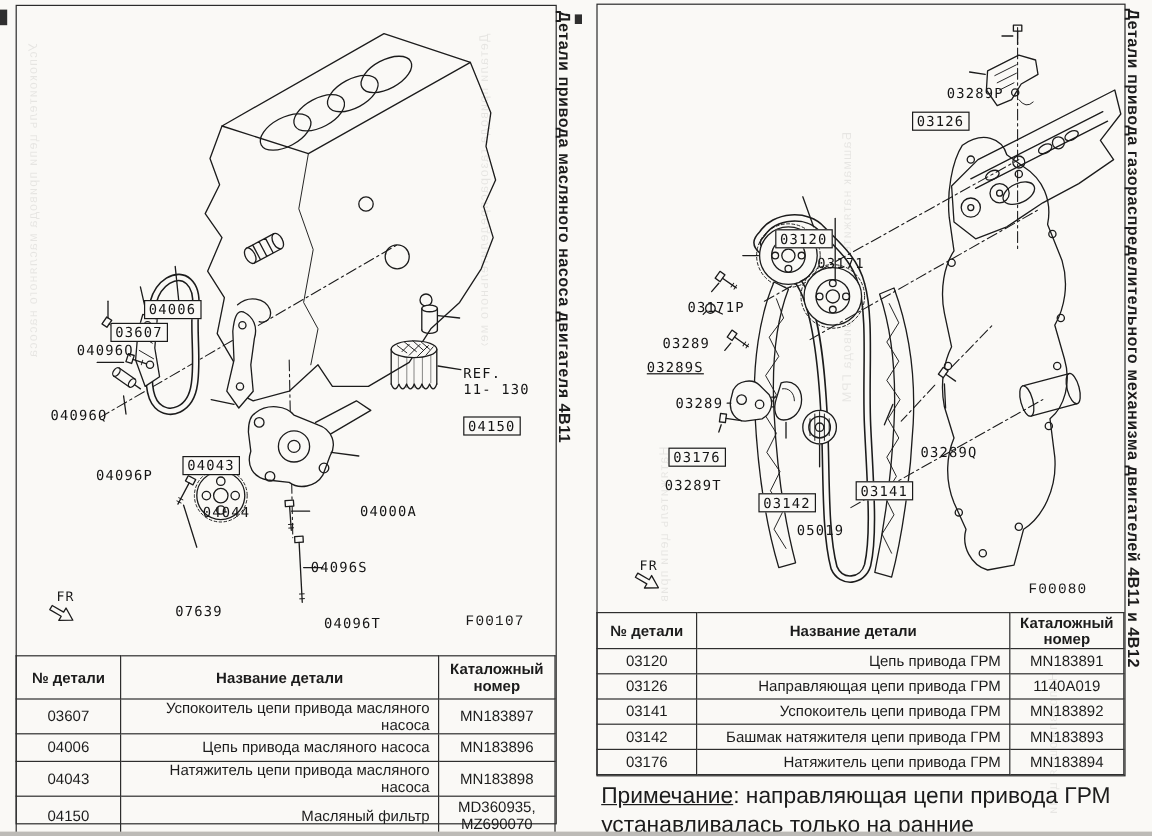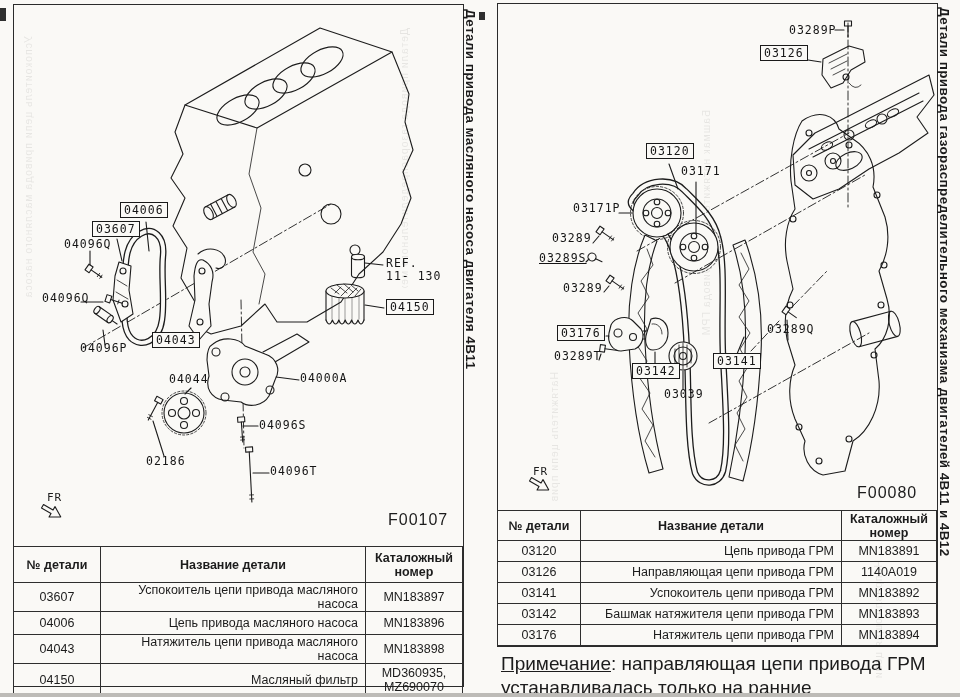--- a/index.html
+++ b/index.html
@@ -5,24 +5,24 @@
   html,body{margin:0;padding:0;background:#e8e6e2;}
   #page{position:relative;width:960px;height:697px;background:#faf9f6;overflow:hidden;
         font-family:"Liberation Sans",sans-serif;color:#1c1c1c;}
   
   .panel{position:absolute;border:1.6px solid #2b2b2b;background:transparent;}
   
   .vtitle{position:absolute;writing-mode:vertical-rl;text-orientation:mixed;
           font-weight:bold;font-size:13.5px;letter-spacing:.4px;white-space:nowrap;}
   
   .co{position:absolute;font-family:"DejaVu Sans Mono",monospace;font-size:11.5px;
-      letter-spacing:1px;line-height:13px;white-space:nowrap;color:#151515;}
+      letter-spacing:1px;line-height:13px;white-space:nowrap;color:#151515;margin-top:48px;}
   .co.boxed{border:1.6px solid #1a1a1a;background:#faf9f6;padding:0 3px;line-height:14px;}
   .fr{position:absolute;font-family:"DejaVu Sans Mono",monospace;font-size:11px;letter-spacing:1px;}
-  .figcode{position:absolute;font-family:Liberation Sans, sans-serif;font-size:16px;letter-spacing:1px;}
+  .figcode{position:absolute;font-family:Liberation Mono, monospace;font-size:12px;letter-spacing:1px;}
   
   table.parts{position:absolute;border-collapse:collapse;table-layout:fixed;
               font-size:12.5px;background:transparent;}
   table.parts th,table.parts td{border:1.5px solid #2e2e2e;padding:0 7px;vertical-align:middle;}
   table.parts th{font-weight:bold;text-align:center;}
   td.cnum{text-align:center;padding:0 2px;}
   td.cname{text-align:right;}
   td.ccat{text-align:center;white-space:pre-line;padding:0 2px;line-height:1.15;}
   
   .note{position:absolute;font-size:19px;line-height:1.28;}
@@ -191,21 +191,21 @@
 
   <div class="co boxed" style="left:120px;top:202px;">04006</div>
   <div class="co boxed" style="left:92px;top:221px;">03607</div>
   <div class="co" style="left:64px;top:238px;">04096Q</div>
   <div class="co" style="left:42px;top:292px;">04096Q</div>
   <div class="co" style="left:80px;top:342px;">04096P</div>
   <div class="co boxed" style="left:152px;top:332px;">04043</div>
   <div class="co" style="left:169px;top:373px;">04044</div>
   <div class="co" style="left:300px;top:372px;text-align:center;">04000A</div>
   <div class="co" style="left:259px;top:419px;">04096S</div>
-  <div class="co" style="left:146px;top:455px;">02186</div>
+  <div class="co" style="left:146px;top:455px;">07639</div>
   <div class="co" style="left:270px;top:465px;">04096T</div>
   <div class="co" style="left:386px;top:257px;">REF.</div>
   <div class="co" style="left:386px;top:270px;">11- 130</div>
   <div class="co boxed" style="left:386px;top:299px;">04150</div>
   <div class="fr" style="left:47px;top:491px;">FR</div>
   <div class="figcode" style="left:388px;top:511px;">F00107</div>
 
   <table class="parts" style="left:13px;top:546px;width:449px;">
     <colgroup>
         <col style="width:87px">
@@ -403,21 +403,21 @@
   <div class="co boxed" style="left:646px;top:143px;">03120</div>
   <div class="co" style="left:681px;top:165px;">03171</div>
   <div class="co" style="left:573px;top:202px;">03171P</div>
   <div class="co" style="left:552px;top:232px;">03289</div>
   <div class="co" style="left:539px;top:252px;text-decoration:underline;">03289S</div>
   <div class="co" style="left:563px;top:282px;">03289</div>
   <div class="co boxed" style="left:557px;top:325px;">03176</div>
   <div class="co" style="left:554px;top:350px;">03289T</div>
   <div class="co boxed" style="left:632px;top:363px;">03142</div>
   <div class="co boxed" style="left:713px;top:353px;">03141</div>
-  <div class="co" style="left:664px;top:388px;">03039</div>
+  <div class="co" style="left:664px;top:388px;">05019</div>
   <div class="co" style="left:767px;top:323px;">03289Q</div>
   <div class="fr" style="left:533px;top:465px;">FR</div>
   <div class="figcode" style="left:857px;top:484px;">F00080</div>
 
   <table class="parts" style="left:497px;top:510px;width:439px;">
     <colgroup>
         <col style="width:83px">
         <col style="width:261px">
         <col style="width:95px">
       </colgroup>

